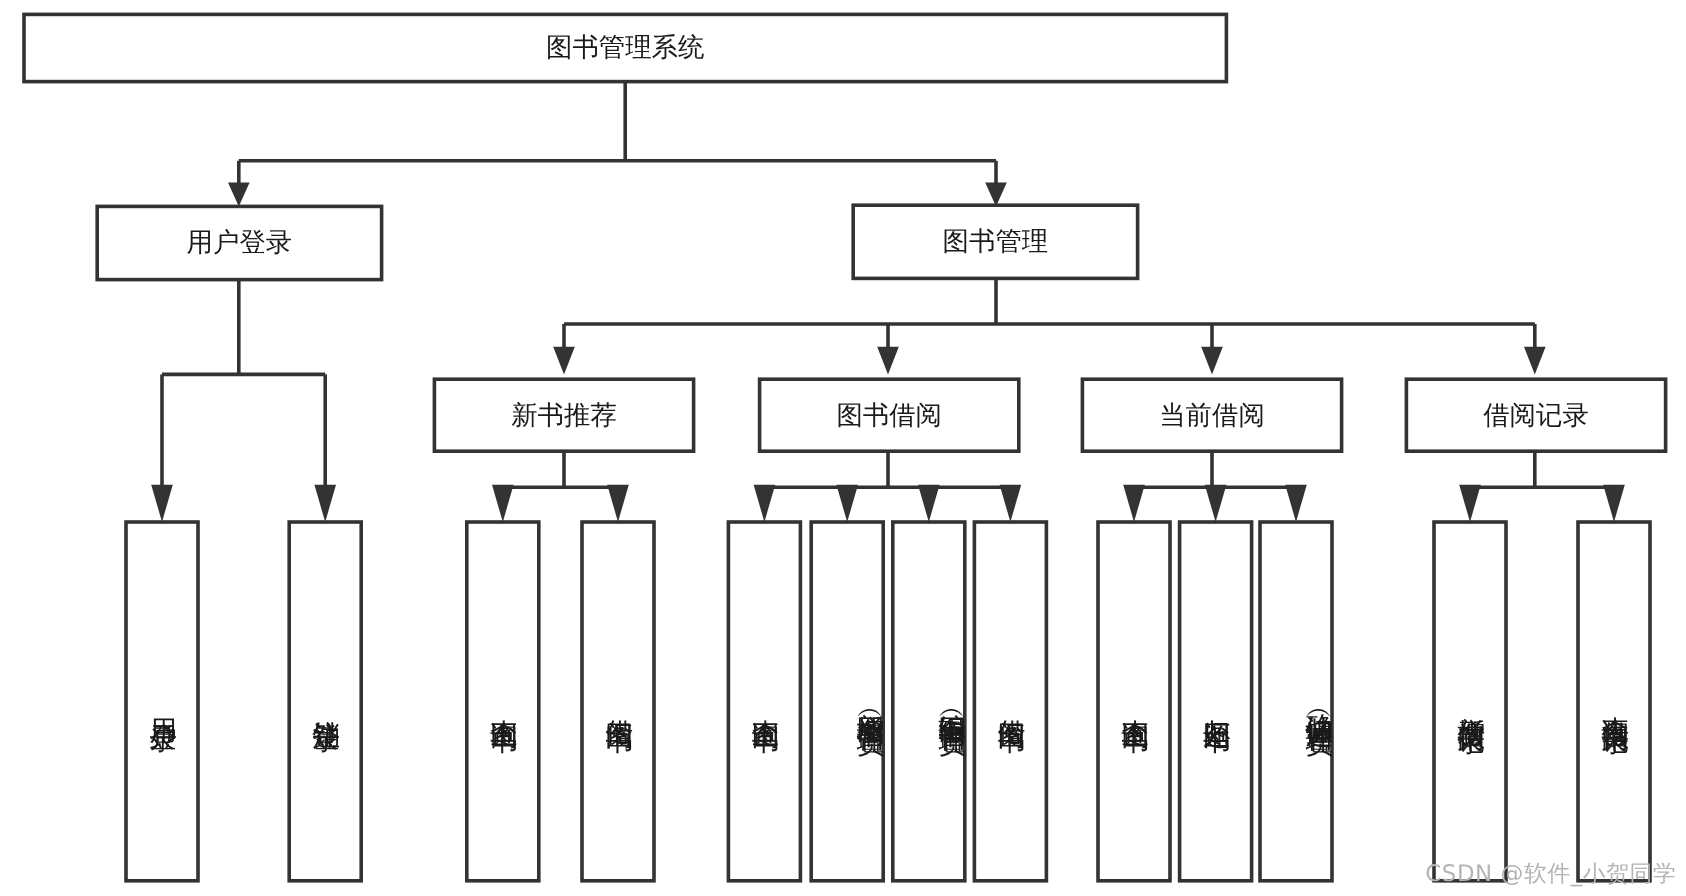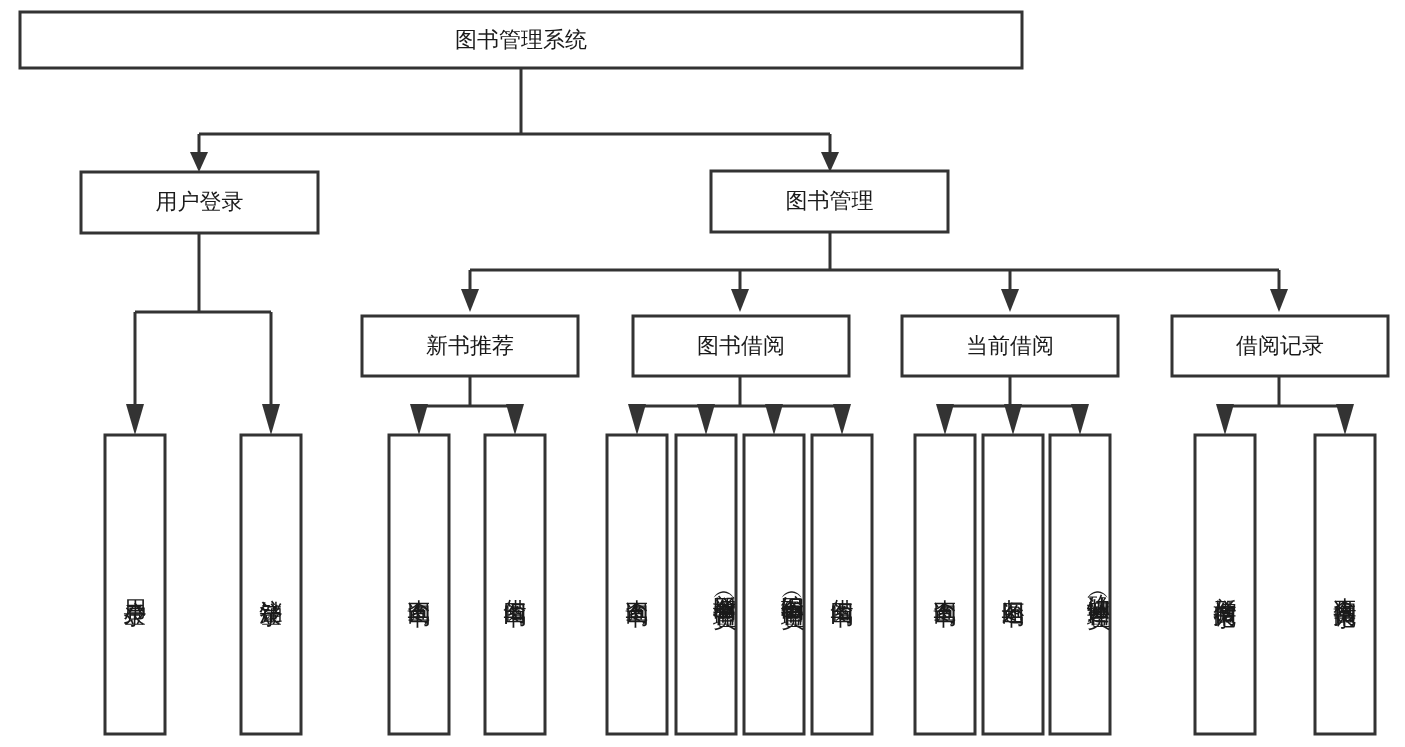--- a/index.html
+++ b/index.html
@@ -187,13 +187,14 @@
   <div class="leaf-label" style="left:744px; top:435px; width:60px; height:299px; align-items:flex-start;">编辑图书（管理员）</div>
   <div class="leaf-label" style="left:812px; top:435px; width:60px; height:299px;">借阅图书</div>
 
   <div class="leaf-label" style="left:915px; top:435px; width:60px; height:299px;">查询图书</div>
   <div class="leaf-label" style="left:983px; top:435px; width:60px; height:299px;">归还图书</div>
   <div class="leaf-label" style="left:1050px; top:435px; width:60px; height:299px; align-items:flex-start;">确认归还（管理员）</div>
 
   <div class="leaf-label" style="left:1195px; top:435px; width:60px; height:299px;">新增借阅记录</div>
   <div class="leaf-label" style="left:1315px; top:435px; width:60px; height:299px;">查询借阅记录</div>
 
+  <div class="watermark">CSDN @软件_小贺同学</div>
 </div>
 
 </body></html>

